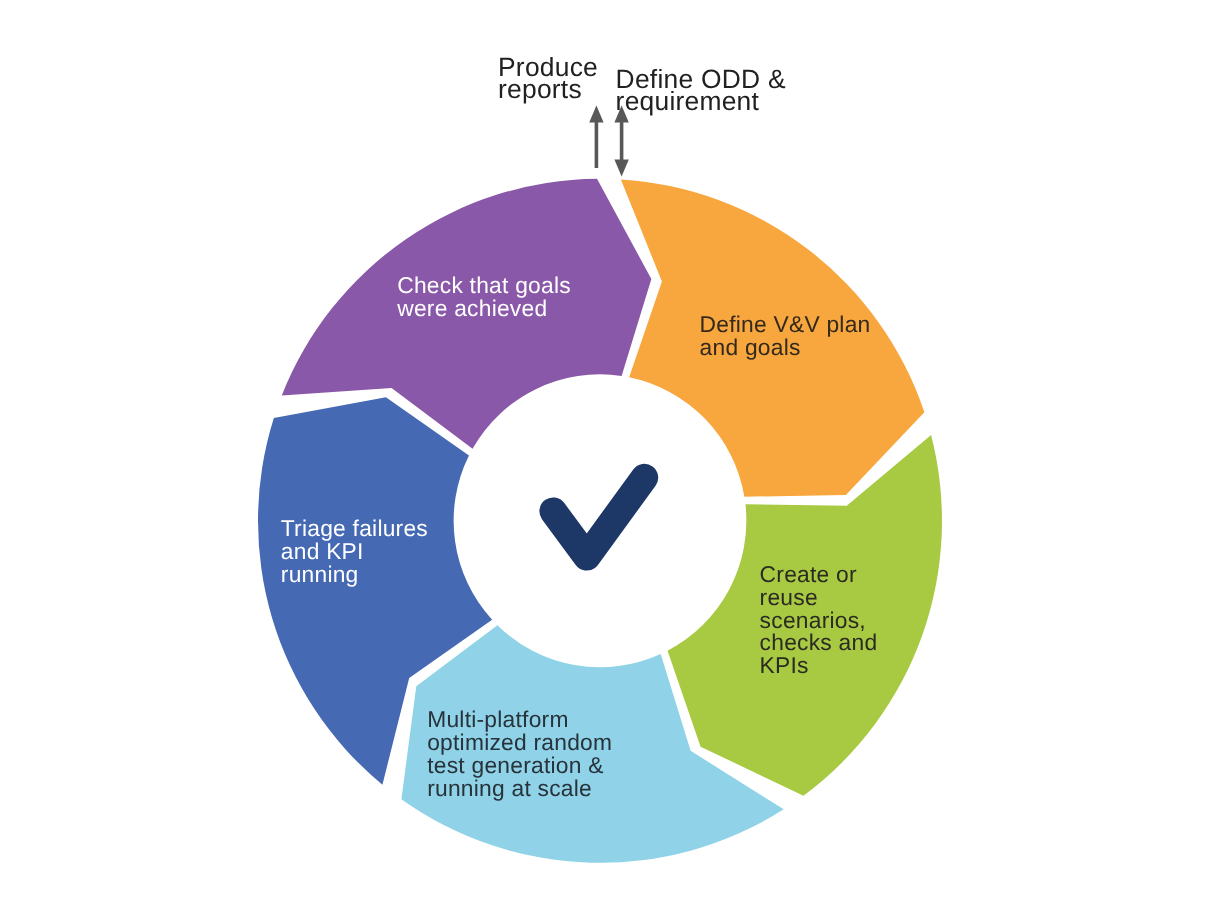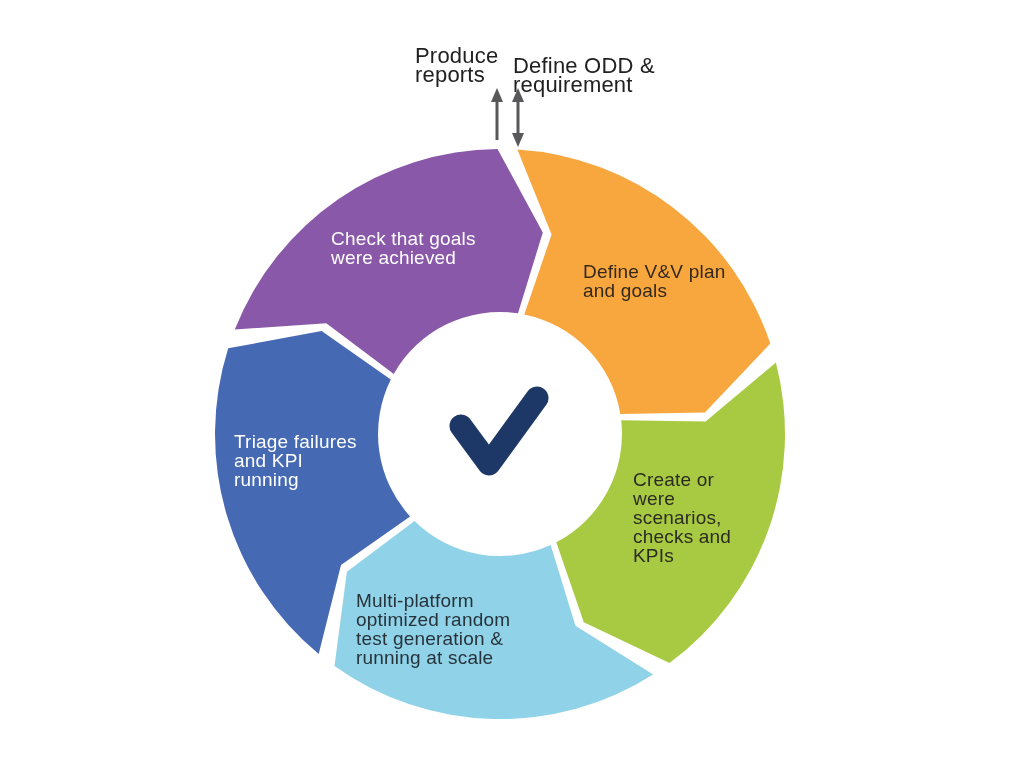--- a/index.html
+++ b/index.html
@@ -77,21 +77,21 @@
         <path d="M 234.8 329.5 A 285 285 0 0 1 497.5 149.0 L 542.8 232.5 L 518.0 313.3 A 122 122 0 0 0 393.8 373.9 L 326.3 323.3 Z" fill="#8a58a8"></path>
       </g>
 
     <path id="check" d="M 461 426 L 489 464 L 537 398" fill="none" stroke-width="23" stroke-linecap="round" stroke-linejoin="round" stroke="#1d3866"></path>
   </svg>
 
   <div id="labels">
       <div class="seg-label lbl-define-plan" style="color: rgb(51, 41, 28);">Define V&amp;V plan
 and goals</div>
       <div class="seg-label lbl-create-scenarios" style="color: rgb(43, 43, 34);">Create or
-were
+reuse
 scenarios,
 checks and
 KPIs</div>
       <div class="seg-label lbl-multi-platform" style="color: rgb(39, 51, 59);">Multi-platform
 optimized random
 test generation &amp;
 running at scale</div>
       <div class="seg-label lbl-triage" style="color: rgb(255, 255, 255);">Triage failures
 and KPI
 running</div>

